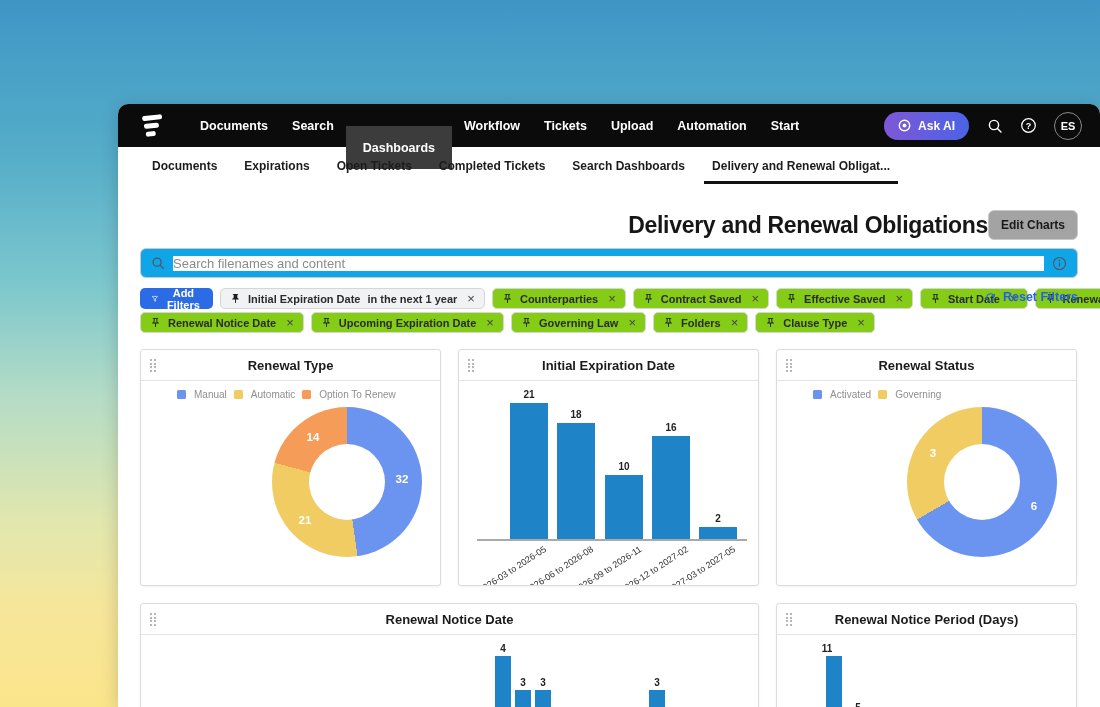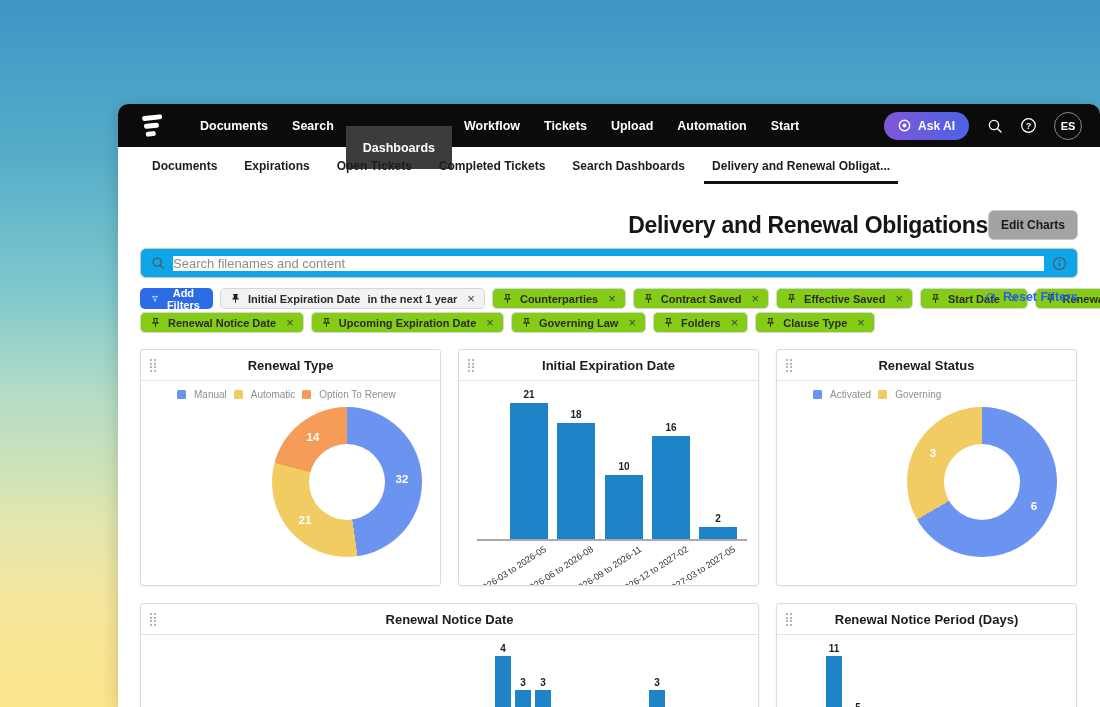--- a/index.html
+++ b/index.html
@@ -385,20 +385,20 @@
               <i></i>
               <i></i>
               <i></i>
               <i></i>
             </span>
           <span>Renewal Notice Period (Days)</span>
         </div>
         <div class="card-b">
           <div class="bar" style="left:49px;top:21px;width:16px;height:120px"></div>
 
-          <span class="vlabel" style="left:49px;width:16px;top:8px">11</span>
+          <span class="vlabel" style="left:42px;width:16px;top:8px">11</span>
           <span class="vlabel" style="left:73px;width:16px;top:67px">5</span>
         </div>
       </div>
 
     </div>
   </div>
 </div>
 
 </body></html>

